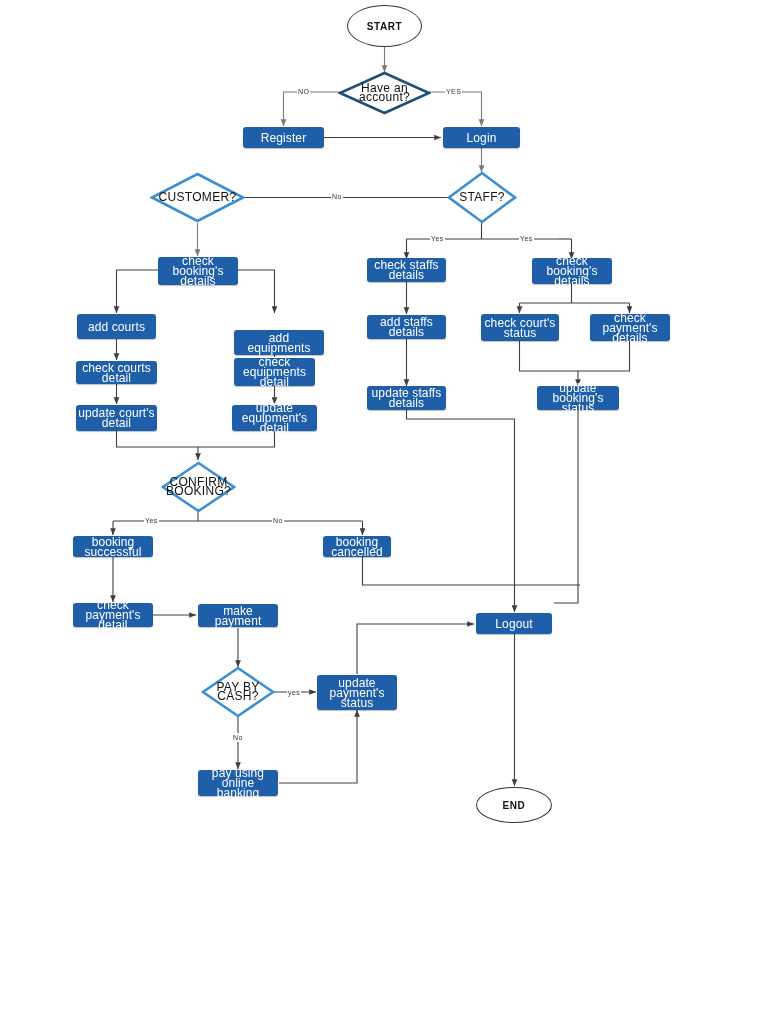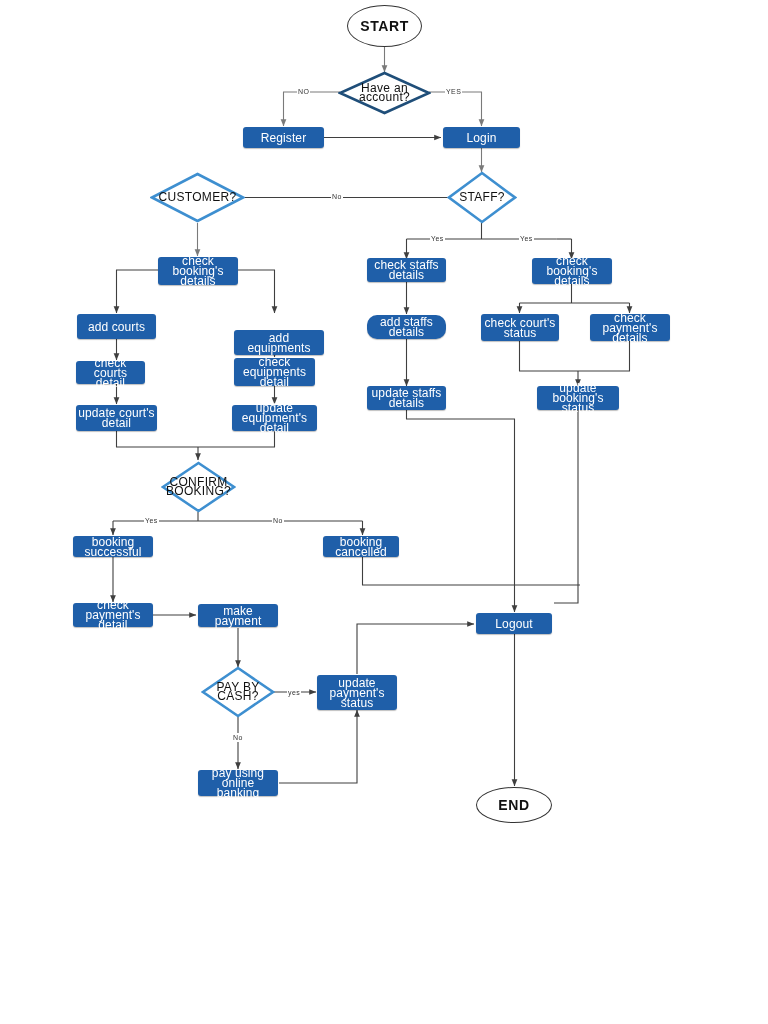--- a/index.html
+++ b/index.html
@@ -41,21 +41,21 @@
     line-height: 10px;
     padding: 1px 2px;
     letter-spacing: 0.1px;
     box-shadow: 0 1px 1px rgba(0,0,0,0.25);
   }
   .node.terminator {
     background: #ffffff;
     border: 1px solid #333333;
     border-radius: 50%;
     color: #111111;
-    font-size: 14px;
+    font-size: 10px;
     font-weight: bold;
     letter-spacing: 0.6px;
   }
   .node.decision {
     background: transparent;
     color: #111111;
     font-size: 12px;
     line-height: 9.5px;
     letter-spacing: 0.3px;
   }
@@ -230,41 +230,41 @@
   </div>
 
   <div class="node process" style="left:77px; top:314px; width:79px; height:25px;">
     <span>add courts</span>
   </div>
 
   <div class="node process" style="left:234px; top:330px; width:90px; height:25px;">
     <span>add equipments</span>
   </div>
 
-  <div class="node process" style="left:76px; top:361px; width:69px; height:23px;">
+  <div class="node process" style="left:76px; top:361px; width:81px; height:23px;">
     <span>check courts detail</span>
   </div>
 
   <div class="node process" style="left:234px; top:358px; width:81px; height:28px;">
     <span>check equipments detail</span>
   </div>
 
   <div class="node process" style="left:76px; top:405px; width:81px; height:26px;">
     <span>update court's detail</span>
   </div>
 
   <div class="node process" style="left:232px; top:405px; width:85px; height:26px;">
     <span>update equipment's detail</span>
   </div>
 
   <div class="node process" style="left:367px; top:258px; width:79px; height:24px;">
     <span>check staffs details</span>
   </div>
 
-  <div class="node process" style="left:367px; top:315px; width:79px; height:24px;border-radius:10px;">
+  <div class="node process" style="left:367px; top:315px; width:79px; height:24px;">
     <span>add staffs details</span>
   </div>
 
   <div class="node process" style="left:367px; top:386px; width:79px; height:24px;">
     <span>update staffs details</span>
   </div>
 
   <div class="node process" style="left:532px; top:258px; width:80px; height:26px;">
     <span>check booking's details</span>
   </div>
@@ -278,21 +278,21 @@
   </div>
 
   <div class="node process" style="left:537px; top:386px; width:82px; height:24px;">
     <span>update booking's status</span>
   </div>
 
   <div class="node process" style="left:73px; top:536px; width:80px; height:21px;">
     <span>booking successful</span>
   </div>
 
-  <div class="node process" style="left:323px; top:536px; width:76px; height:21px;align-items:center;">
+  <div class="node process" style="left:323px; top:536px; width:68px; height:21px;align-items:center;">
     <span>booking cancelled</span>
   </div>
 
   <div class="node process" style="left:73px; top:603px; width:80px; height:24px;">
     <span>check payment's detail</span>
   </div>
 
   <div class="node process" style="left:198px; top:604px; width:80px; height:23px;">
     <span>make payment</span>
   </div>

